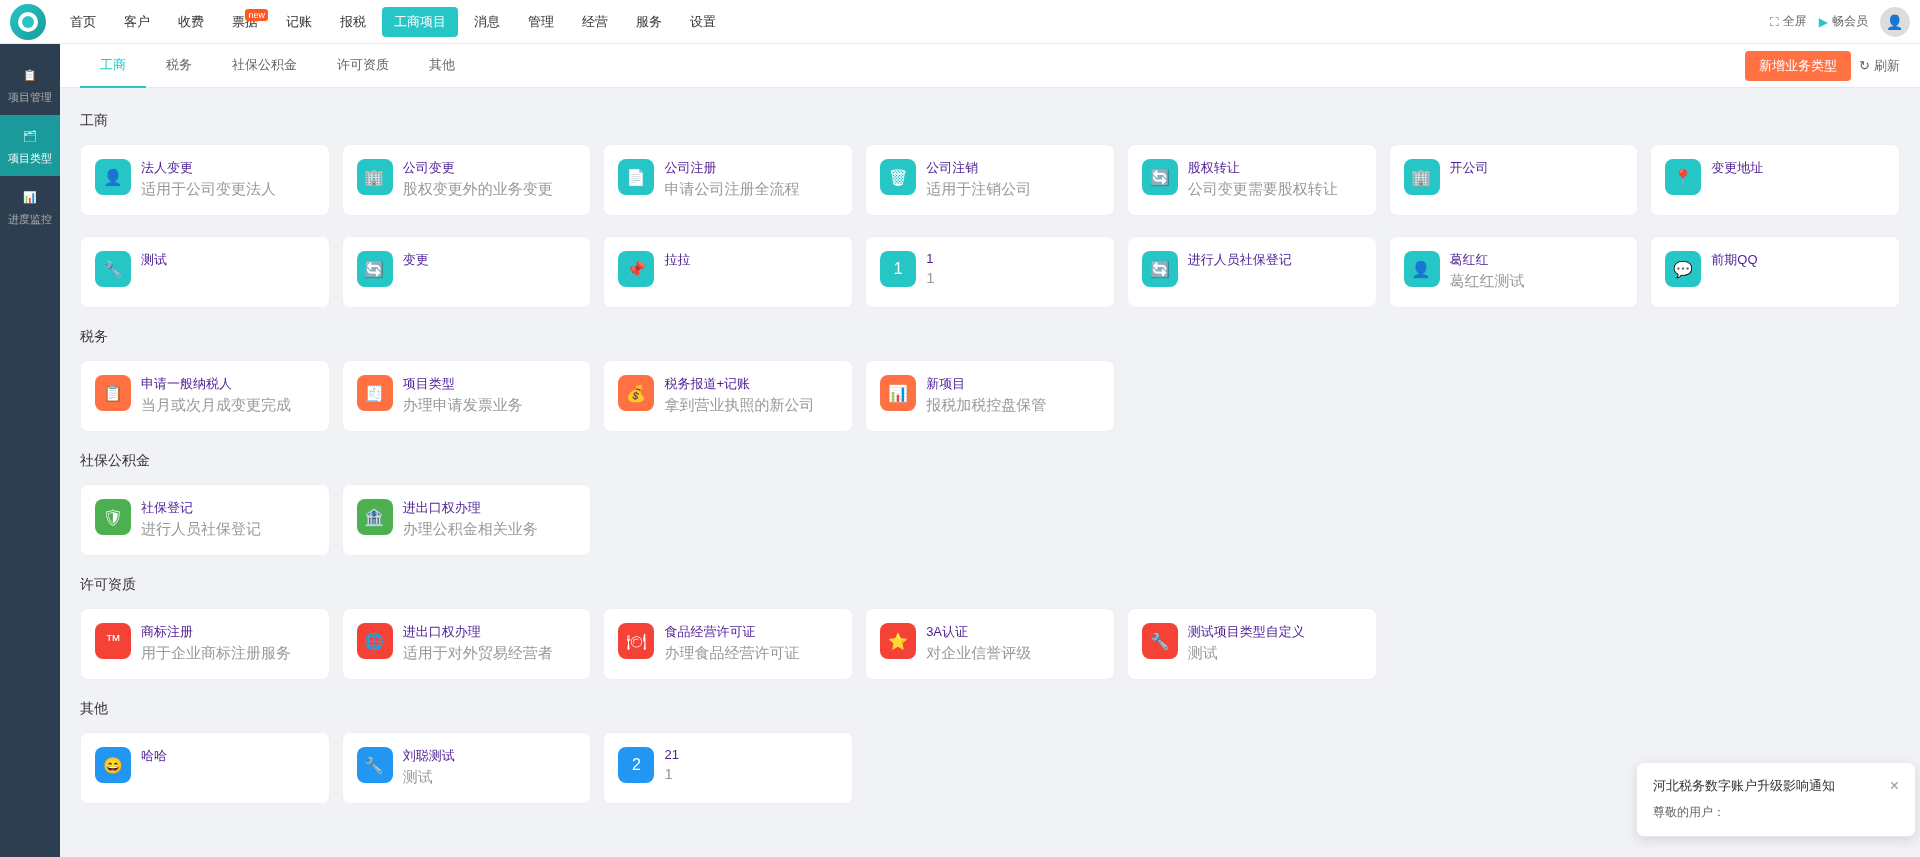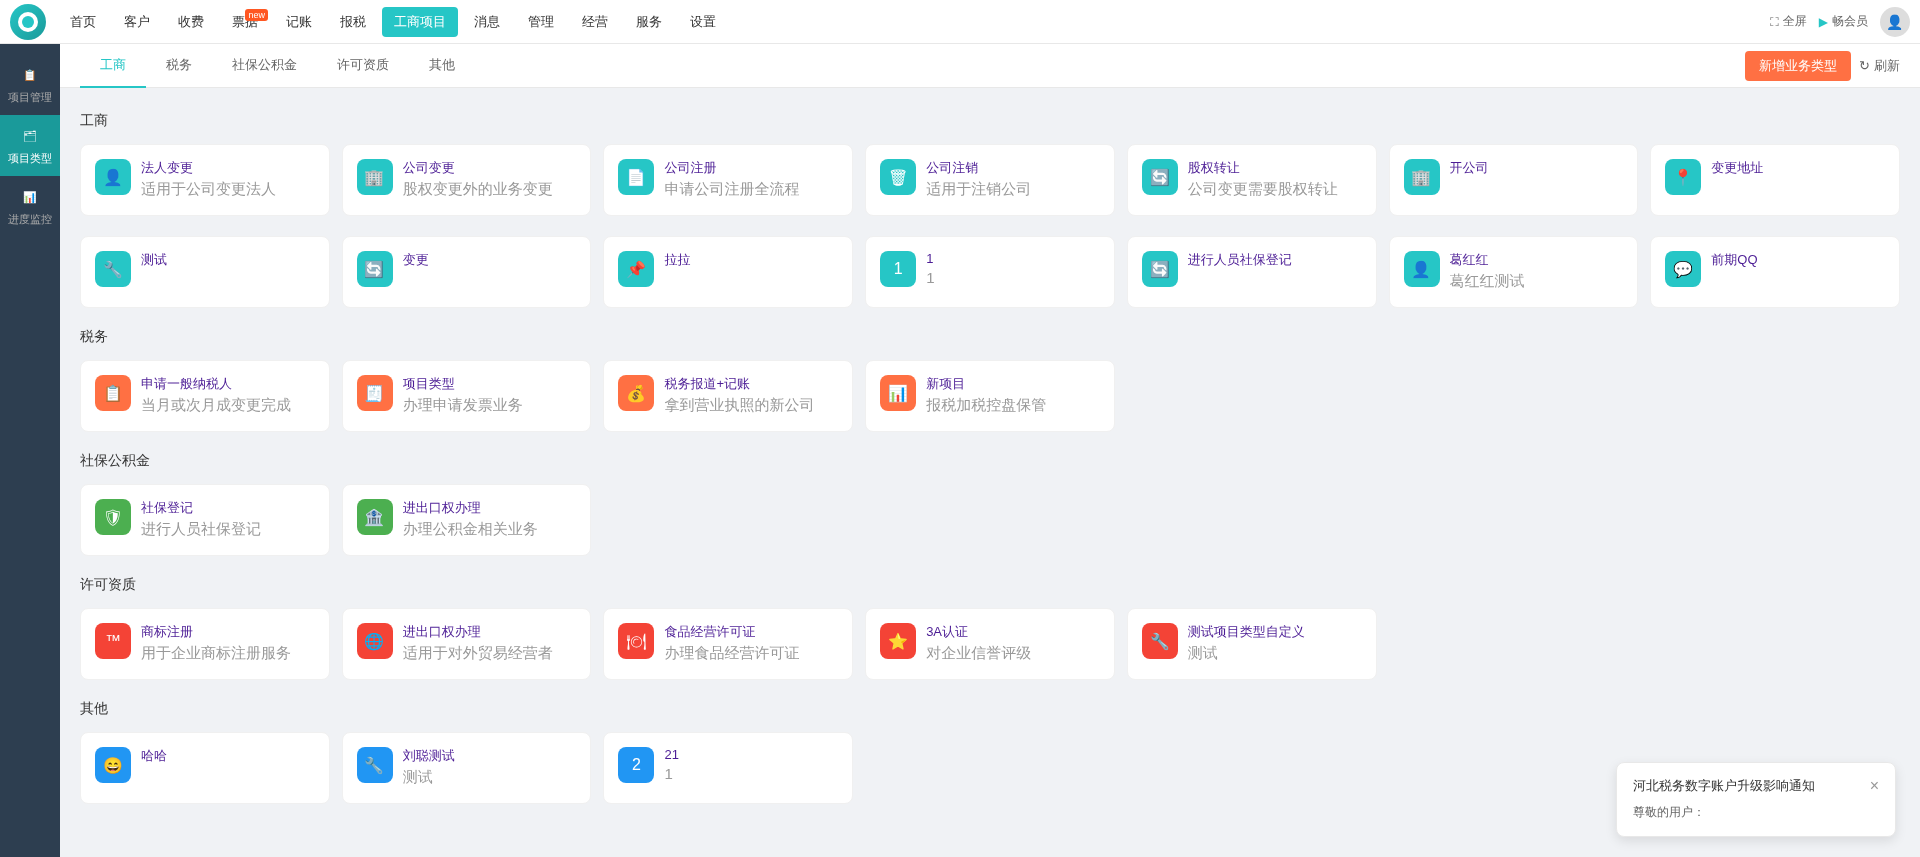--- a/index.html
+++ b/index.html
@@ -235,21 +235,21 @@
       color: #999;
       white-space: nowrap;
       overflow: hidden;
       text-overflow: ellipsis;
     }
 
     
     .notification-panel {
       position: fixed;
       bottom: 20px;
-      right: 24px;
+      right: 4px;
       background: #fff;
       border: 1px solid #e8e8e8;
       border-radius: 8px;
       padding: 14px 16px;
       width: 280px;
       box-shadow: 0 4px 12px rgba(0,0,0,0.1);
       font-size: 12px;
     }
     .notification-header {
       display: flex;

